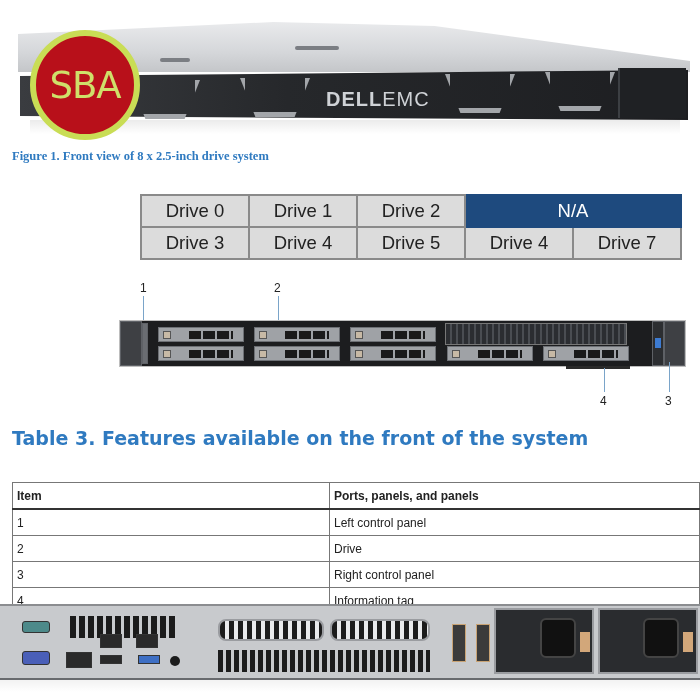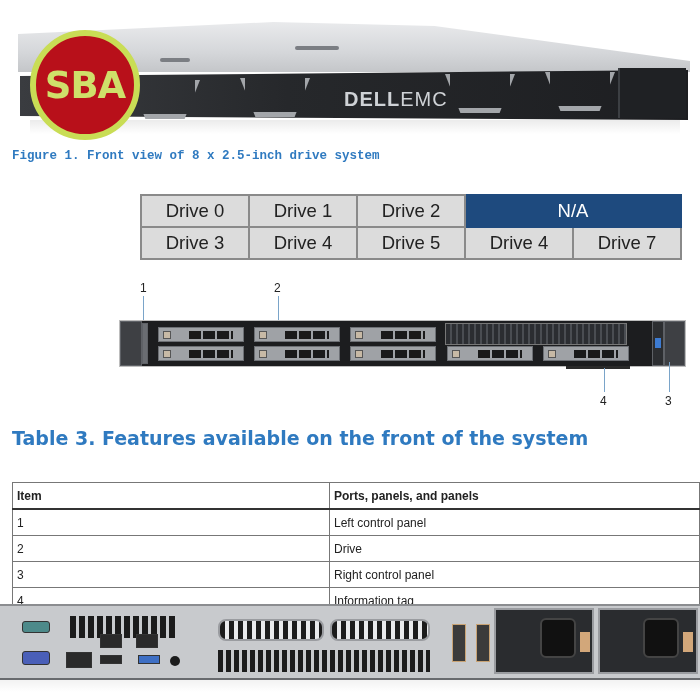--- a/index.html
+++ b/index.html
@@ -9,31 +9,31 @@
   
   .srv-top{left:18px;top:22px;width:672px;height:50px;
     background:linear-gradient(180deg,#e9eaec 0%,#d5d7da 60%,#c4c6c9 100%);
     clip-path:polygon(0% 24%,38% 0%,62% 8%,100% 78%,100% 100%,0% 100%);}
   .srv-slot{height:4px;background:#7b7e83;border-radius:2px;}
   .srv-front{left:20px;top:70px;width:668px;height:50px;
     background:linear-gradient(90deg,#3a3c40 0%,#26282b 40%,#1d1e21 100%);
     clip-path:polygon(0% 12%,100% 0%,100% 100%,0% 92%);}
   .bezel-v{width:60px;height:34px;border:5px solid #a3a6aa;border-top:none;
     clip-path:polygon(0 0,100% 0,78% 100%,22% 100%);background:transparent;}
-  .dellemc{left:344px;top:88px;font-size:20px;letter-spacing:1px;color:#cfd2d6;font-weight:bold;}
+  .dellemc{left:326px;top:88px;font-size:20px;letter-spacing:1px;color:#cfd2d6;font-weight:bold;}
   .dellemc .emc{font-weight:normal;}
   .srv-right-ear{left:618px;top:68px;width:66px;height:50px;background:#1f2124;border-left:2px solid #3c3f43;}
   .srv-shadow{left:30px;top:120px;width:650px;height:14px;background:linear-gradient(180deg,rgba(0,0,0,0.08),rgba(0,0,0,0));}
 
   .sba{left:30px;top:30px;width:110px;height:110px;border-radius:50%;
     background:#b8101a;border:6px solid #c9dd55;box-sizing:border-box;
     display:flex;align-items:center;justify-content:center;}
-  .sba span{color:#cfe06a;font-weight:bold;font-size:37px;font-family:"DejaVu Sans",sans-serif;letter-spacing:-1px;}
-
-  .caption{left:12px;top:149px;font-size:12.5px;font-weight:bold;color:#2f7ac0;font-family:Liberation Mono, monospace;}
+  .sba span{color:#cfe06a;font-weight:normal;font-size:37px;font-family:"DejaVu Sans",sans-serif;letter-spacing:-1px;}
+
+  .caption{left:12px;top:149px;font-size:12.5px;font-weight:bold;color:#2f7ac0;font-family:Liberation Serif, serif;}
 
   
   .drive-map{left:140px;top:194px;border-collapse:collapse;font-size:18.5px;color:#222;}
   .drive-map td{border:2px solid #8a8a8a;background:#dcdcdc;text-align:center;height:30px;padding:0;}
   .drive-map td.na{background:#1e4a7e;color:#ffffff;border-color:#1e4a7e;margin-left:27px;}
 
   
   .callout{font-size:12px;color:#222;}
   .leader{width:1px;background:#7aa4c9;}
   .chassis{left:119px;top:320px;width:567px;height:47px;background:#1c1d1f;border:1px solid #bdbdbd;box-sizing:border-box;}

